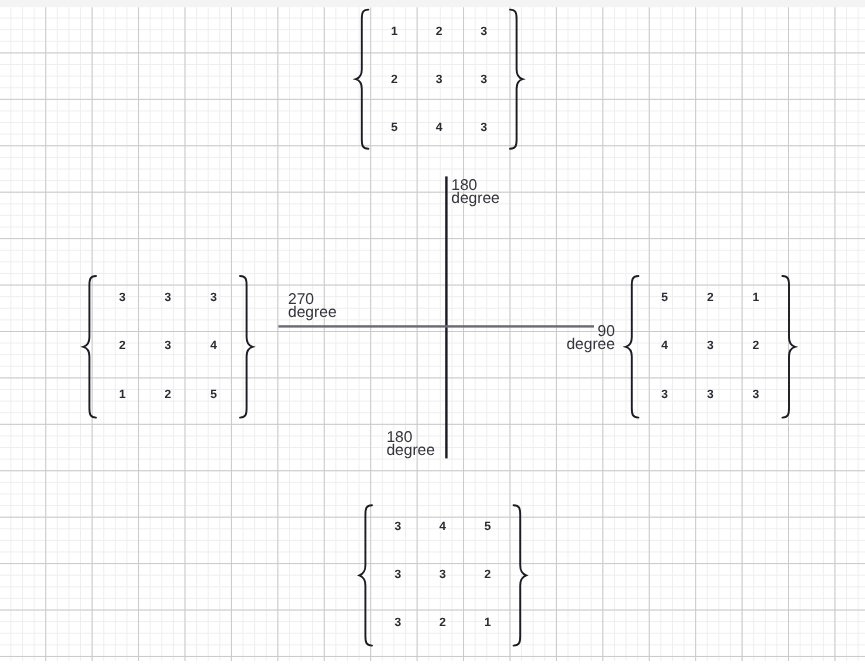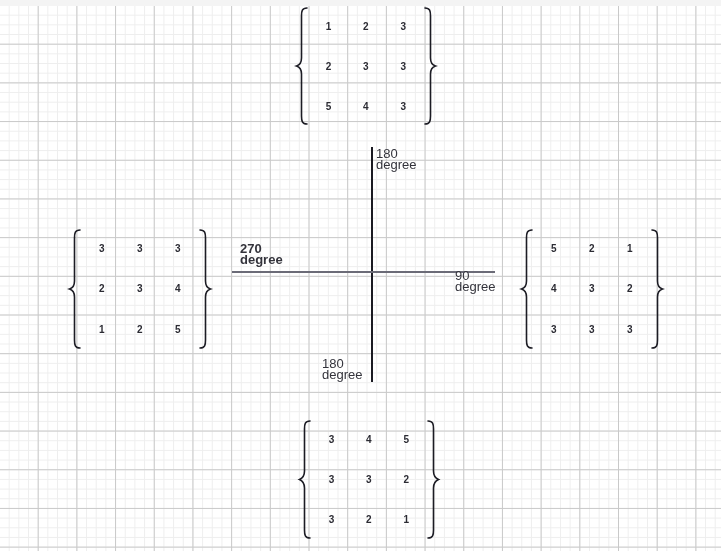--- a/index.html
+++ b/index.html
@@ -112,22 +112,22 @@
     color: #33333b;
     line-height: 11px;
     text-align: center;
     text-shadow: 0 1px 1px rgba(255,255,255,0.9);
     white-space: nowrap;
   }
   .deg-label .num  { display: block; }
   .deg-label .word { display: block; }
 
   #label-180-top    { left: 376px; top: 148px; text-align: left; }
-  #label-270-left   { left: 240px; top: 243px; text-align: left; font-weight: bold; }
-  #label-90-right   { left: 455px; top: 270px; text-align: left; }
+  #label-270-left   { left: 240px; top: 243px; text-align: left; }
+  #label-90-right   { left: 472px; top: 270px; text-align: right; }
   #label-180-bottom { left: 322px; top: 358px; text-align: left; }
 </style>
 </head>
 <body>
 
 <div id="canvas">
 
   <div id="grid"></div>
   <div id="top-edge-strip"></div>
   <div id="bottom-edge-strip"></div>

